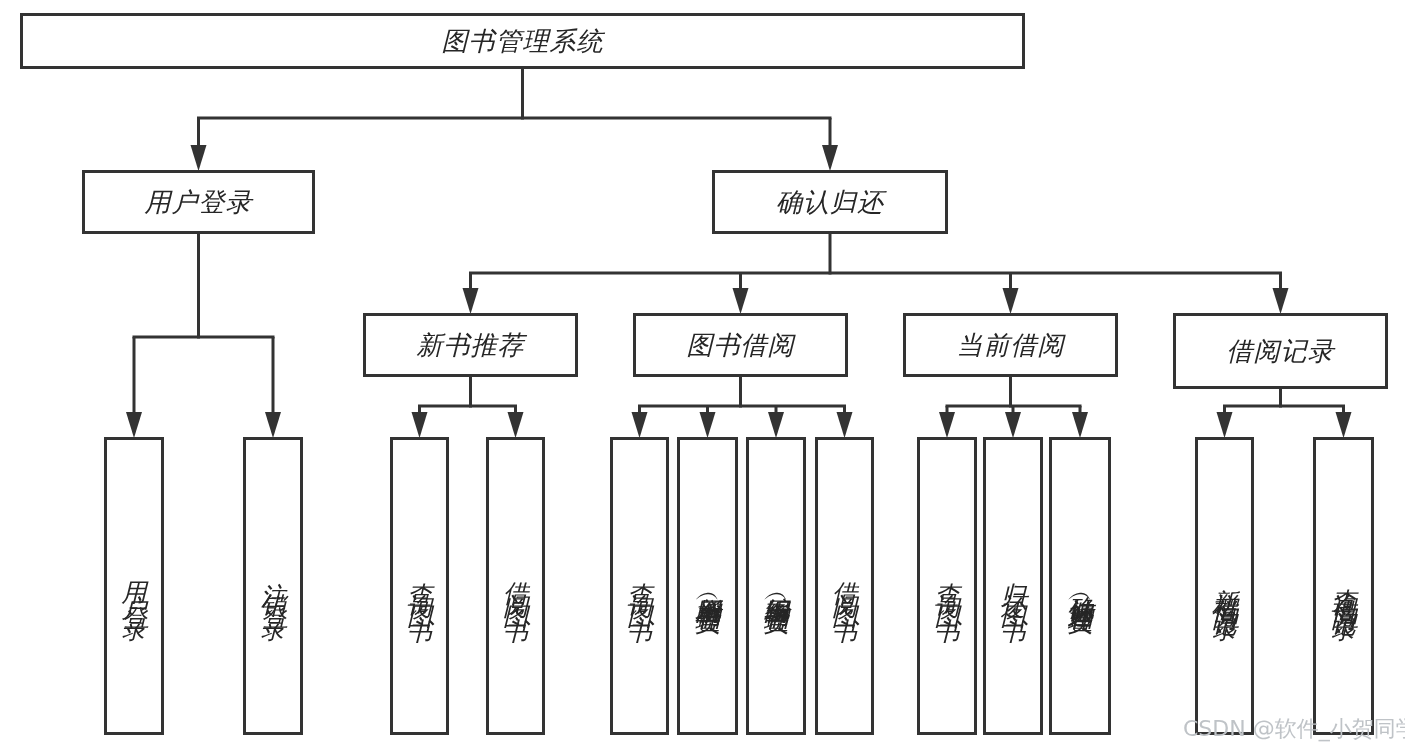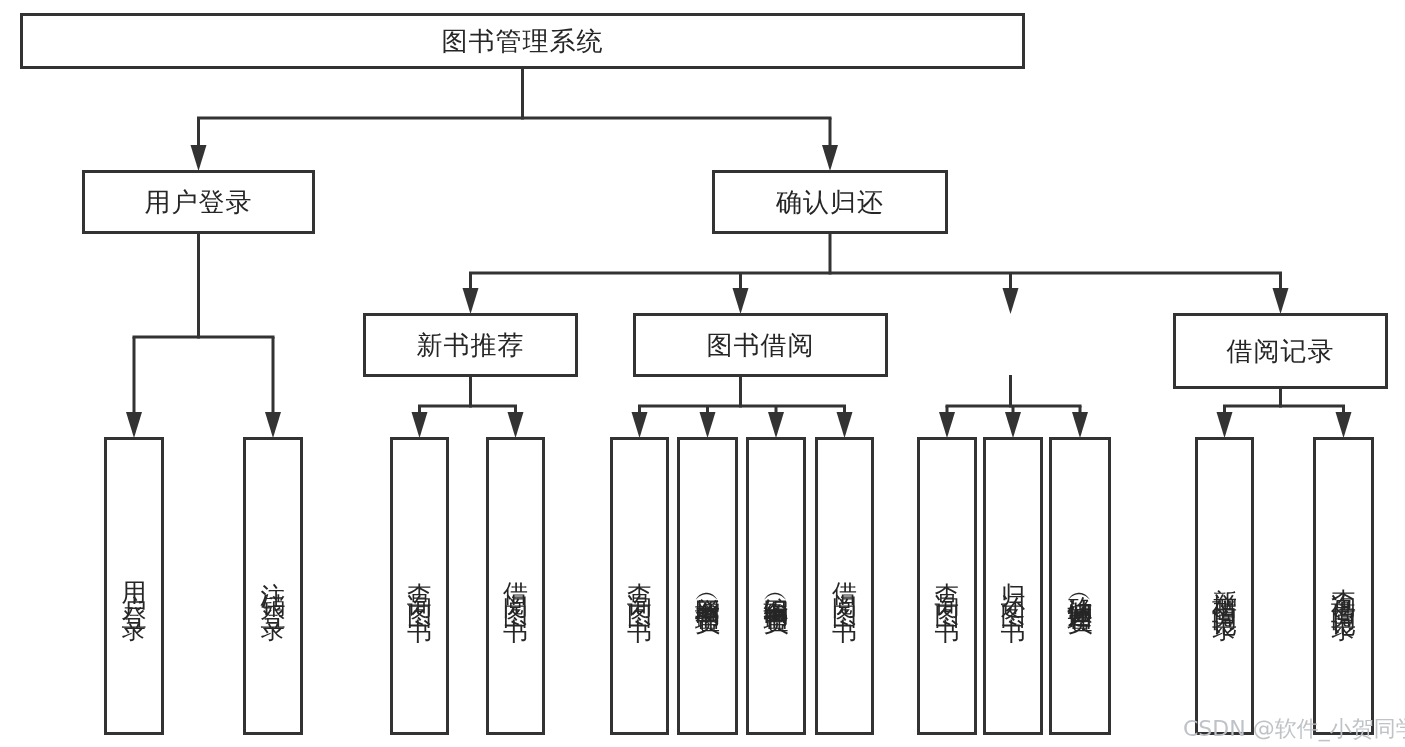--- a/index.html
+++ b/index.html
@@ -22,20 +22,21 @@
   #connectors polygon { fill: #333333; stroke: none; }
   .box {
     position: absolute;
     box-sizing: border-box;
     border: 3px solid #333333;
     background: #ffffff;
     display: flex;
     align-items: center;
     justify-content: center;
     text-align: center;
+    font-style: italic;
   }
   .hlabel {
     font-size: 26px;
     letter-spacing: 1px;
     color: #262626;
     white-space: nowrap;
   }
   .vlabel {
     writing-mode: vertical-rl;
     text-orientation: mixed;
@@ -133,22 +134,25 @@
   <div class="box" style="left:82px; top:170px; width:233px; height:64px;">
     <span class="hlabel">用户登录</span>
   </div>
   <div class="box" style="left:712px; top:170px; width:236px; height:64px;">
     <span class="hlabel">确认归还</span>
   </div>
 
   <div class="box" style="left:363px; top:313px; width:215px; height:64px;">
     <span class="hlabel">新书推荐</span>
   </div>
-  <div class="box" style="left:633px; top:313px; width:255px; height:64px;">
+  <div class="box" style="left:633px; top:313px; width:215px; height:64px;">
     <span class="hlabel">图书借阅</span>
+  </div>
+  <div class="box" style="left:903px; top:313px; width:215px; height:64px;">
+    <span class="hlabel">当前借阅</span>
   </div>
   <div class="box" style="left:1173px; top:313px; width:215px; height:76px;">
     <span class="hlabel">借阅记录</span>
   </div>
 
   <div class="box" style="left:104px; top:437px; width:60px; height:298px;">
     <span class="vlabel ls12">用户登录</span>
   </div>
   <div class="box" style="left:243px; top:437px; width:60px; height:298px;">
     <span class="vlabel ls12">注销登录</span>

